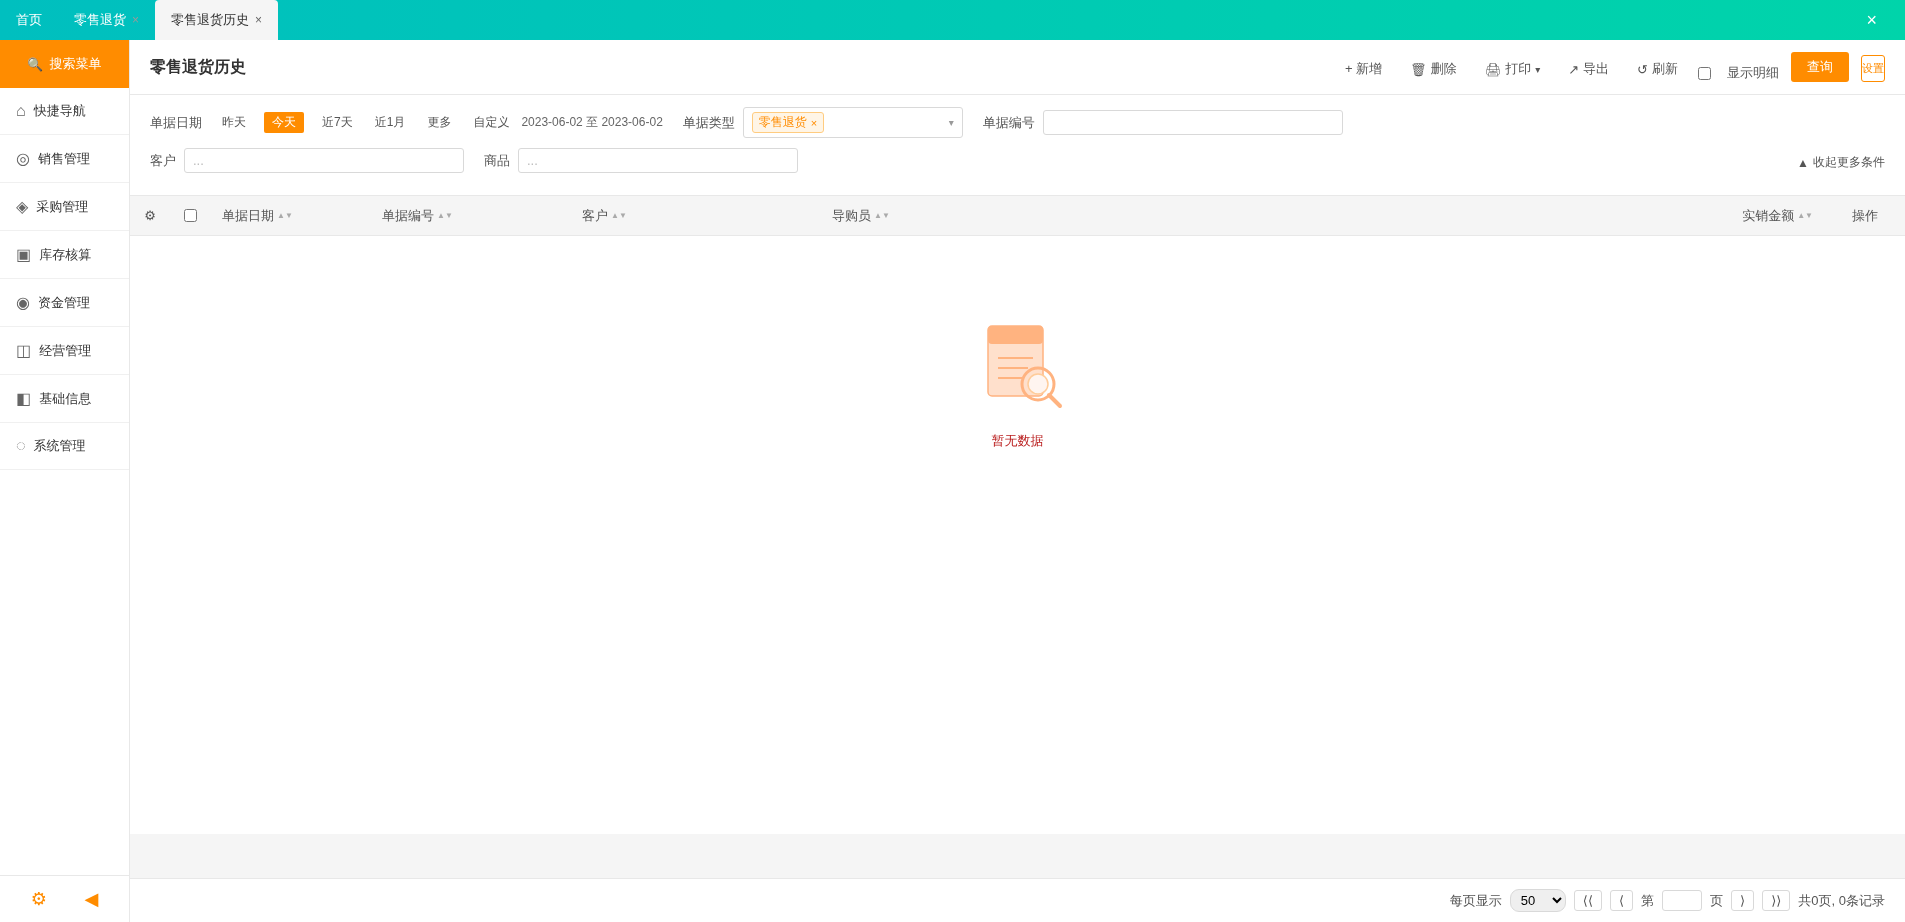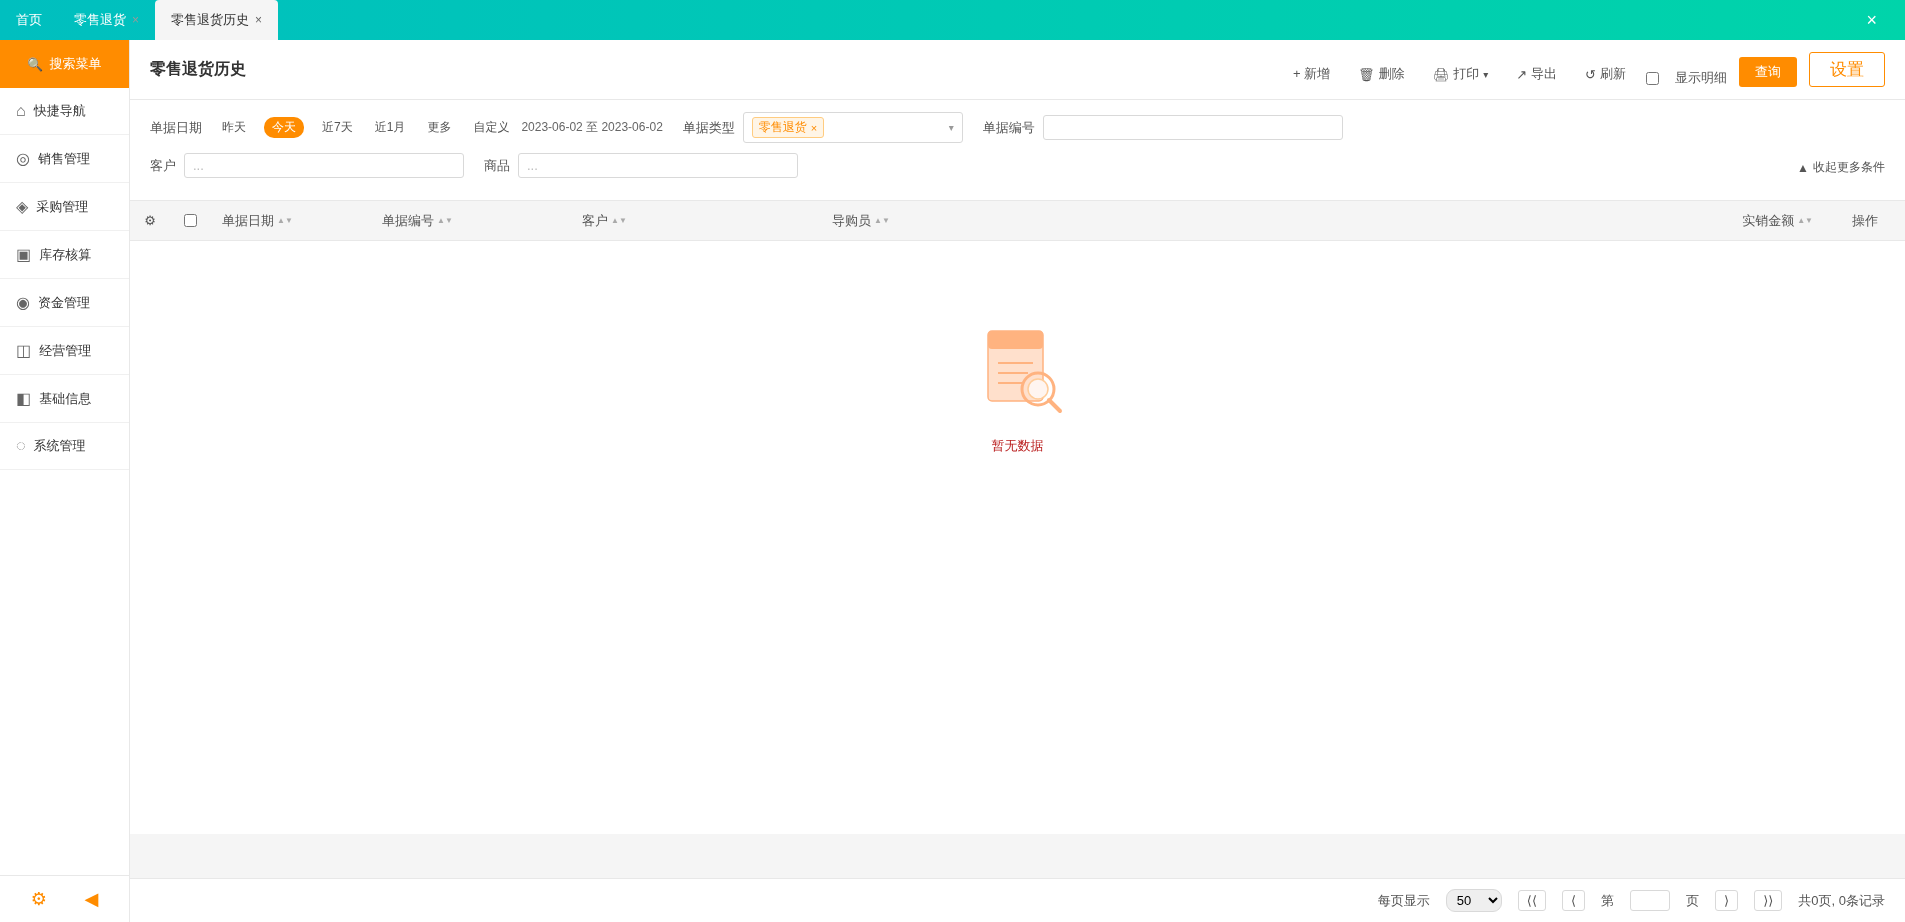--- a/index.html
+++ b/index.html
@@ -161,23 +161,23 @@
       border: none;
       padding: 6px 16px;
       border-radius: 3px;
       font-size: 13px;
       cursor: pointer;
     }
     .btn-settings {
       background: white;
       color: #ff8c00;
       border: 1px solid #ff8c00;
-      padding: 5px 20px;
+      padding: 5px 0;
       border-radius: 3px;
-      font-size: 17px;
+      font-size: 11px;
       cursor: pointer;
     }
     .show-detail-checkbox {
       display: flex;
       align-items: center;
       gap: 16px;
       font-size: 13px;
       color: #555;
     }
 
@@ -214,21 +214,21 @@
     .date-shortcut {
       color: #555;
       font-size: 12px;
       cursor: pointer;
       padding: 2px 4px;
       margin-left: 8px;
     }
     .date-shortcut.active {
       background: #ff8c00;
       color: white;
-      border-radius: 10px;
+      border-radius: 2px;
       padding: 2px 8px;
     }
     .date-range {
       font-size: 12px;
       color: #666;
     }
     .filter-input {
       border: 1px solid #d9d9d9;
       border-radius: 3px;
       padding: 4px 8px;
@@ -339,21 +339,21 @@
       margin-bottom: 16px;
     }
 
     
     .pagination-bar {
       background: white;
       padding: 10px 20px;
       display: flex;
       align-items: center;
       justify-content: flex-end;
-      gap: 16px;
+      gap: 8px;
       border-top: 1px solid #e8e8e8;
       font-size: 13px;
       color: #555;
       margin-top: 44px;
     }
     .page-size-select {
       border: 1px solid #d9d9d9;
       border-radius: 9px;
       padding: 2px 6px;
       font-size: 13px;

